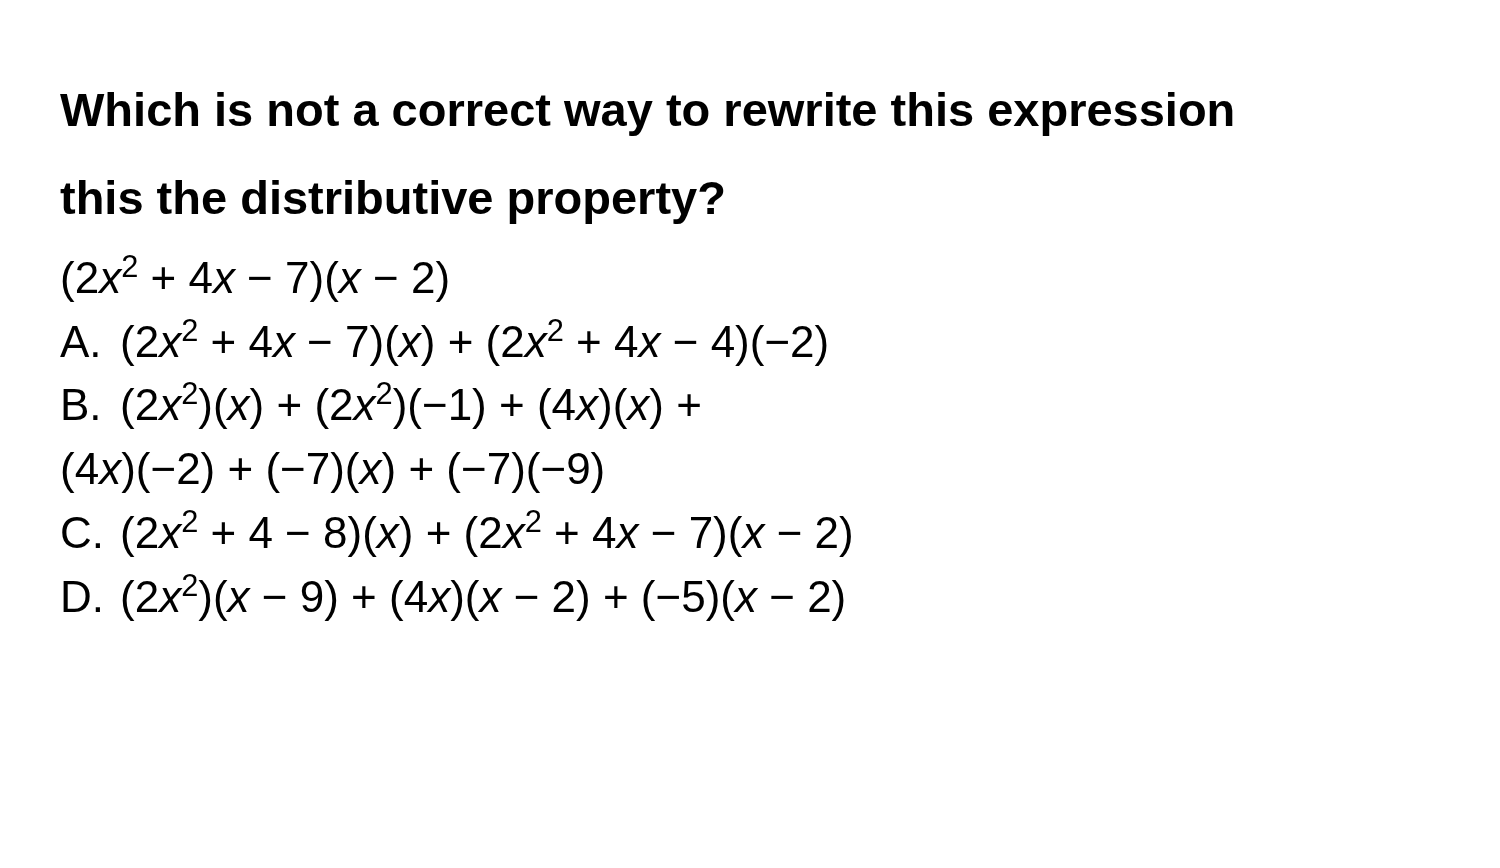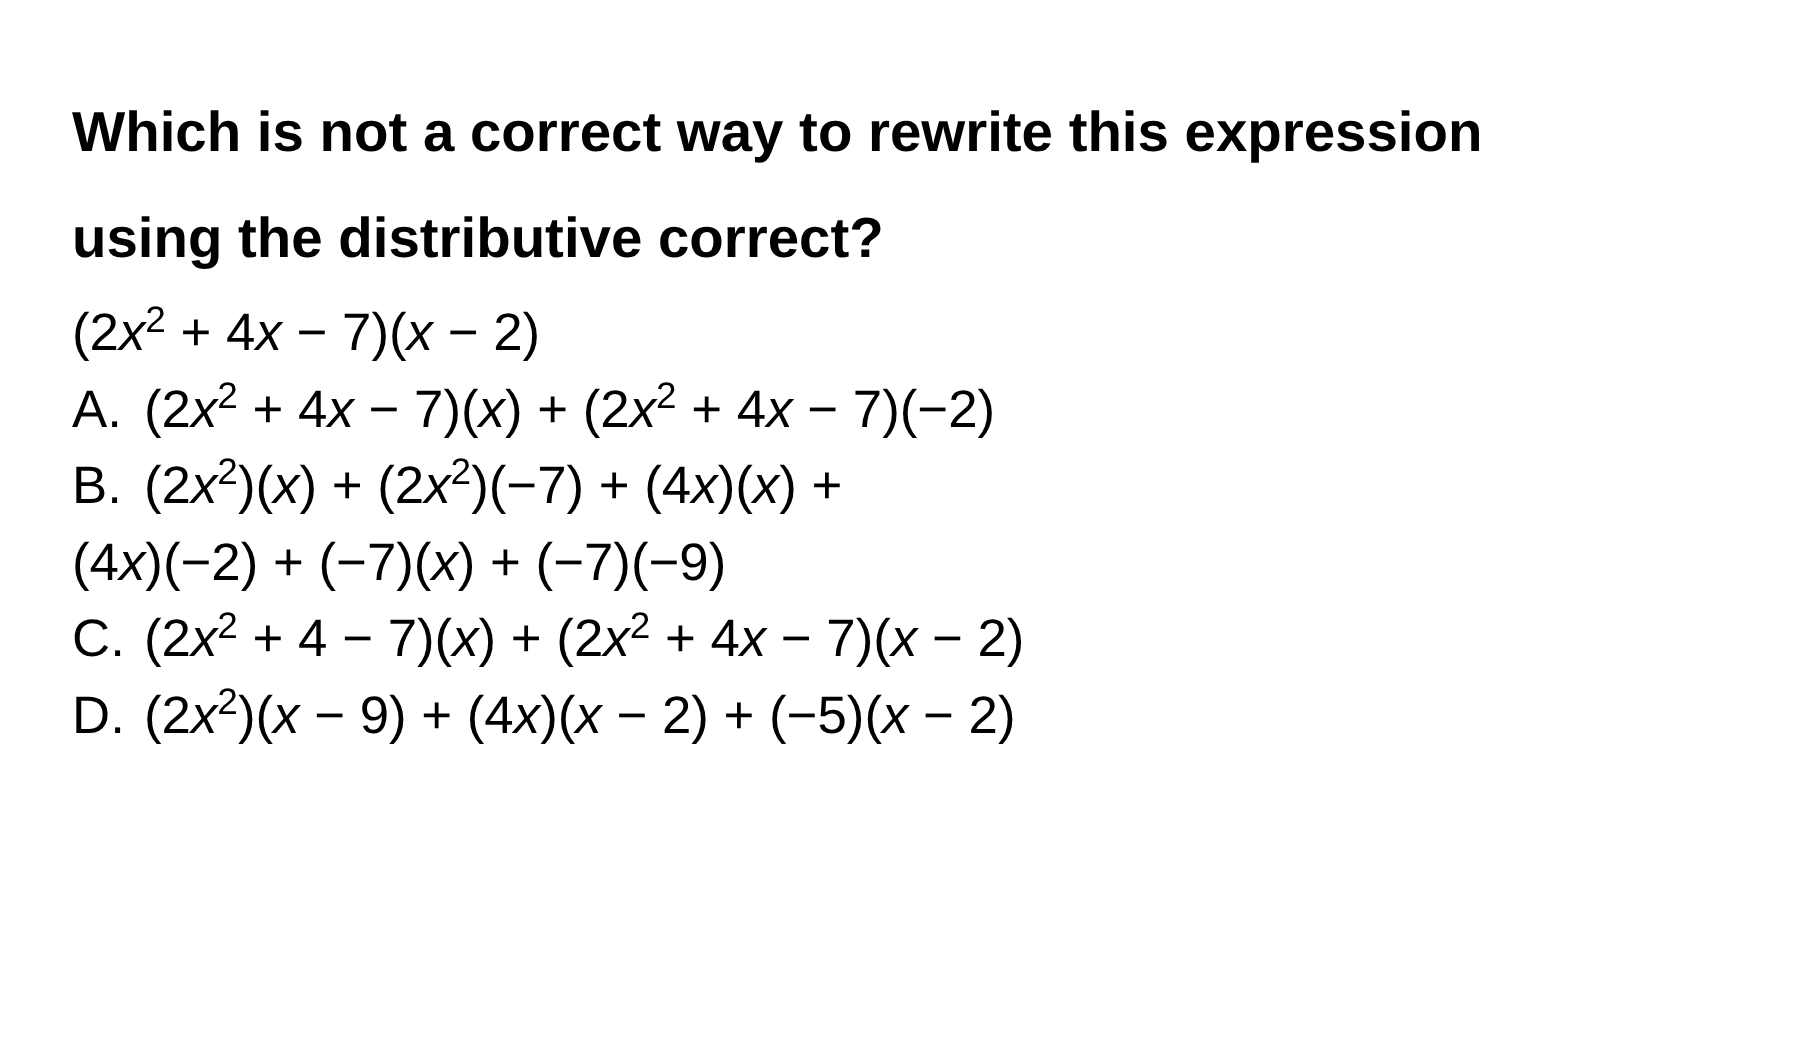--- a/index.html
+++ b/index.html
@@ -49,47 +49,47 @@
     }
     .continuation {
       margin-left: 0;
     }
   </style>
 </head>
 <body>
 
 <div>
   <div class="question-text">Which is not a correct way to rewrite this expression</div>
-  <div class="question-text">using the distributive correct?</div>
+  <div class="question-text">this the distributive property?</div>
 
   <div class="math-expr">
     <span>(2</span><span class="italic">x</span><sup>2</sup><span> + 4</span><span class="italic">x</span><span> − 7)(</span><span class="italic">x</span><span> − 2)</span>
   </div>
 
   <div class="option-row">
     <span class="option-label">A.</span>
     <span class="math-expr">
-      <span>(2</span><span class="italic">x</span><sup>2</sup><span> + 4</span><span class="italic">x</span><span> − 7)(</span><span class="italic">x</span><span>) + (2</span><span class="italic">x</span><sup>2</sup><span> + 4</span><span class="italic">x</span><span> − 7)(−2)</span>
+      <span>(2</span><span class="italic">x</span><sup>2</sup><span> + 4</span><span class="italic">x</span><span> − 7)(</span><span class="italic">x</span><span>) + (2</span><span class="italic">x</span><sup>2</sup><span> + 4</span><span class="italic">x</span><span> − 4)(−2)</span>
     </span>
   </div>
 
   <div class="option-row">
     <span class="option-label">B.</span>
     <span class="math-expr">
-      <span>(2</span><span class="italic">x</span><sup>2</sup><span>)(</span><span class="italic">x</span><span>) + (2</span><span class="italic">x</span><sup>2</sup><span>)(−7) + (4</span><span class="italic">x</span><span>)(</span><span class="italic">x</span><span>) +</span>
+      <span>(2</span><span class="italic">x</span><sup>2</sup><span>)(</span><span class="italic">x</span><span>) + (2</span><span class="italic">x</span><sup>2</sup><span>)(−1) + (4</span><span class="italic">x</span><span>)(</span><span class="italic">x</span><span>) +</span>
     </span>
   </div>
   <div class="math-expr continuation">
     <span>(4</span><span class="italic">x</span><span>)(−2) + (−7)(</span><span class="italic">x</span><span>) + (−7)(−9)</span>
   </div>
 
   <div class="option-row">
     <span class="option-label">C.</span>
     <span class="math-expr">
-      <span>(2</span><span class="italic">x</span><sup>2</sup><span> + 4 − 7)(</span><span class="italic">x</span><span>) + (2</span><span class="italic">x</span><sup>2</sup><span> + 4</span><span class="italic">x</span><span> − 7)(</span><span class="italic">x</span><span> − 2)</span>
+      <span>(2</span><span class="italic">x</span><sup>2</sup><span> + 4 − 8)(</span><span class="italic">x</span><span>) + (2</span><span class="italic">x</span><sup>2</sup><span> + 4</span><span class="italic">x</span><span> − 7)(</span><span class="italic">x</span><span> − 2)</span>
     </span>
   </div>
 
   <div class="option-row">
     <span class="option-label">D.</span>
     <span class="math-expr">
       <span>(2</span><span class="italic">x</span><sup>2</sup><span>)(</span><span class="italic">x</span><span> − 9) + (4</span><span class="italic">x</span><span>)(</span><span class="italic">x</span><span> − 2) + (−5)(</span><span class="italic">x</span><span> − 2)</span>
     </span>
   </div>
 </div>

